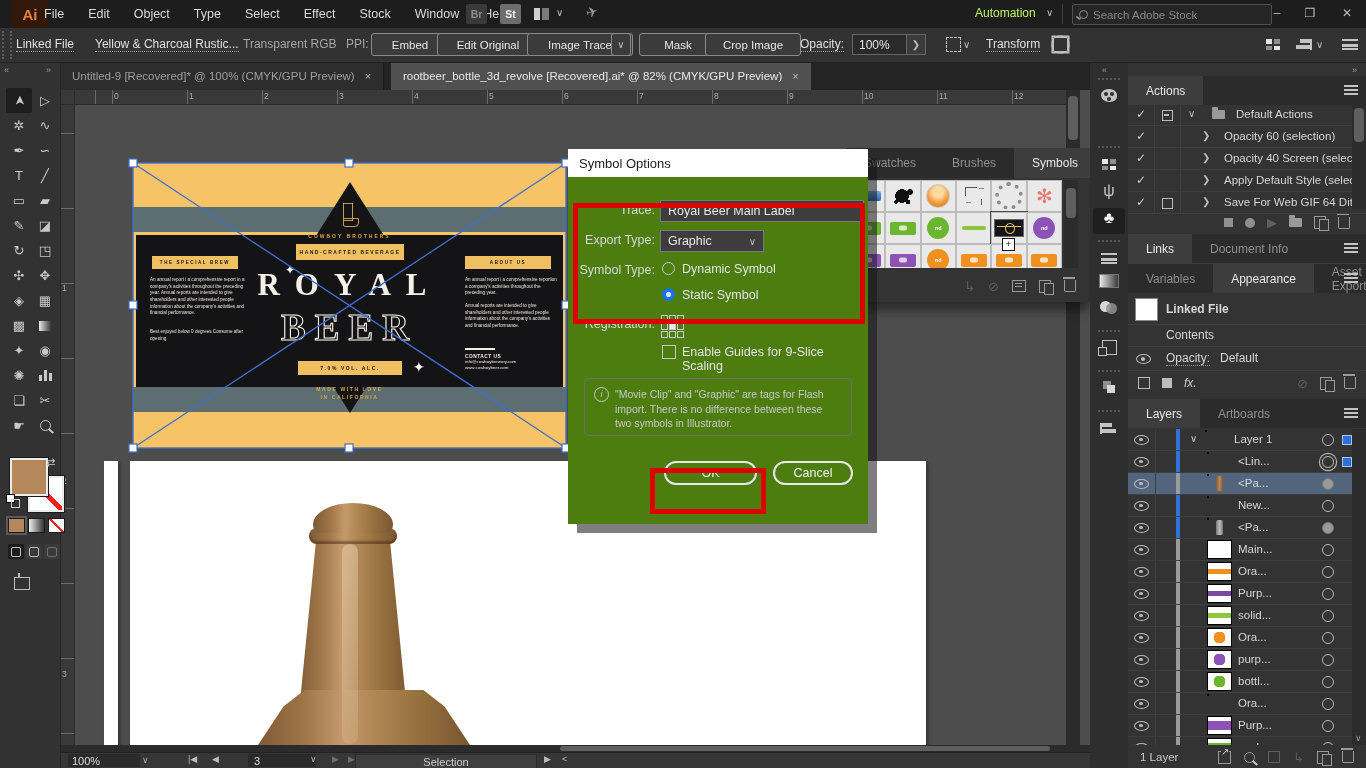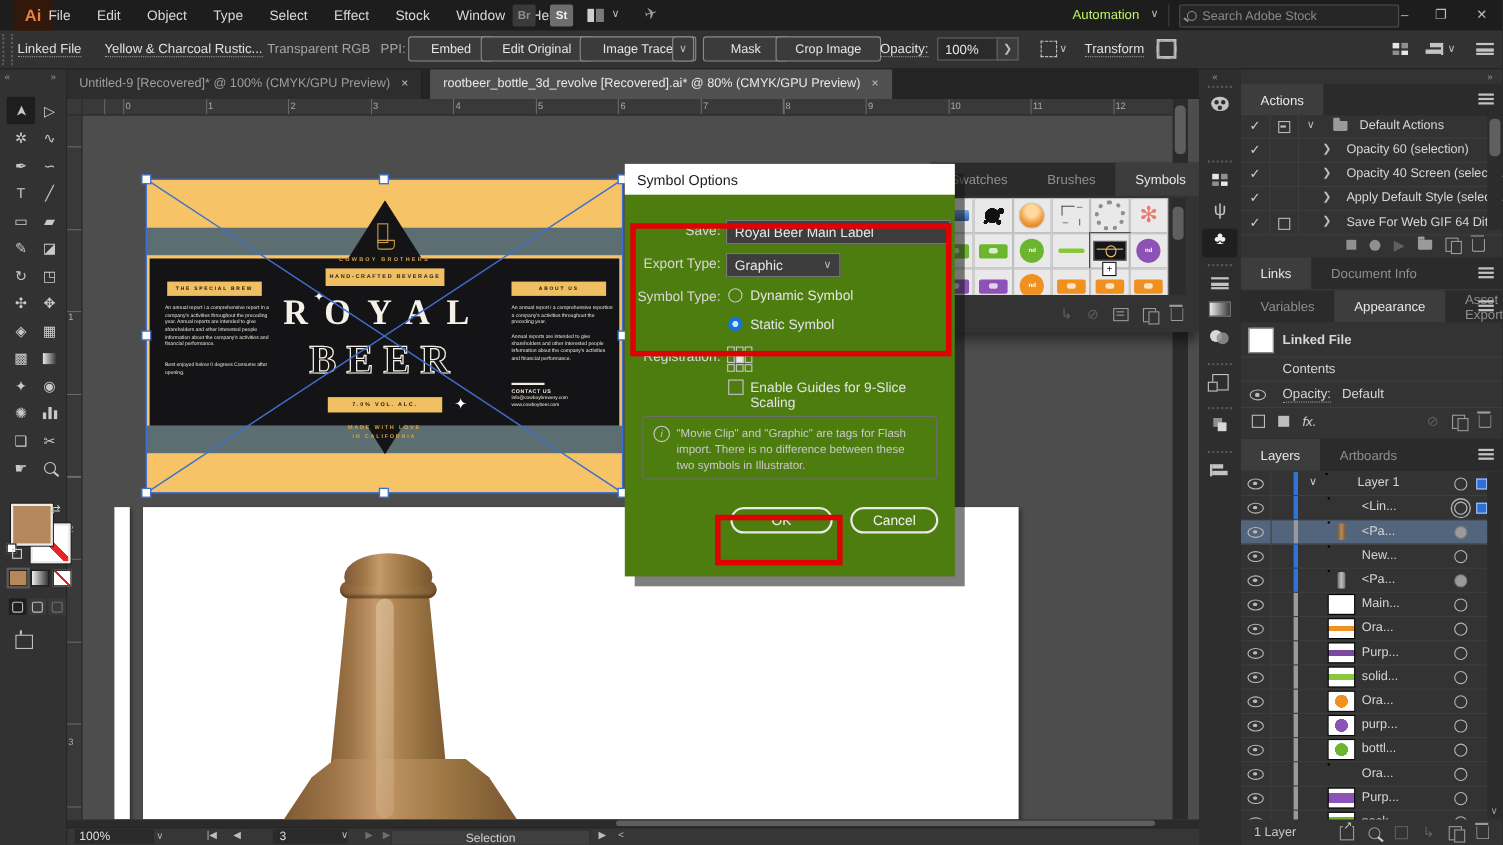--- a/index.html
+++ b/index.html
@@ -486,21 +486,21 @@
     </div>
     <div id="screen-mode" class="abs"><span class="ic-2rect"></span></div>
   </div>
 
   <div id="tabbar" class="abs">
     <div id="tab1" class="abs doc-tab">
       <span>Untitled-9 [Recovered]* @ 100% (CMYK/GPU Preview)</span>
       <span class="tab-close">×</span>
     </div>
     <div id="tab2" class="abs doc-tab">
-      <span>rootbeer_bottle_3d_revolve [Recovered].ai* @ 80% (CMYK/GPU Preview)</span>
+      <span>rootbeer_bottle_3d_revolve [Recovered].ai* @ 82% (CMYK/GPU Preview)</span>
       <span class="tab-close">×</span>
     </div>
   </div>
 
   <div id="ruler-corner" class="abs"></div>
   <div id="hruler" class="abs">
       <span class="rnum" style="left: 40px;">0</span>
       <span class="rnum" style="left: 115px;">1</span>
       <span class="rnum" style="left: 190px;">2</span>
       <span class="rnum" style="left: 265px;">3</span>
@@ -917,21 +917,21 @@
       <span class="ic-zoom" style="border-color:#9a9a9a"></span>
       <span style="width:10px;height:10px;border:1.4px solid #5f5f5f"></span>
       <span class="pi dim">↳</span>
       <span class="ic-page"></span>
       <span class="ic-trash"></span>
     </div>
   </div>
 
   <div id="dialog" class="abs">
     <div id="dialog-title">Symbol Options</div>
-    <div class="dlg-label" style="top:54px">Save:</div>
+    <div class="dlg-label" style="top:54px">Trace:</div>
     <div id="dlg-name-input">Royal Beer Main Label</div>
     <div class="dlg-label" style="top:84px">Export Type:</div>
     <div id="dlg-export-select">
       <span>Graphic</span>
         <span class="chev">∨</span>
     </div>
     <div class="dlg-label" style="top:114px">Symbol Type:</div>
     <span class="radio" style="left:94px;top:113px"></span>
     <span class="dlg-opt" style="left:114px;top:113px">Dynamic Symbol</span>
     <span class="radio sel" style="left:94px;top:139px"></span>

